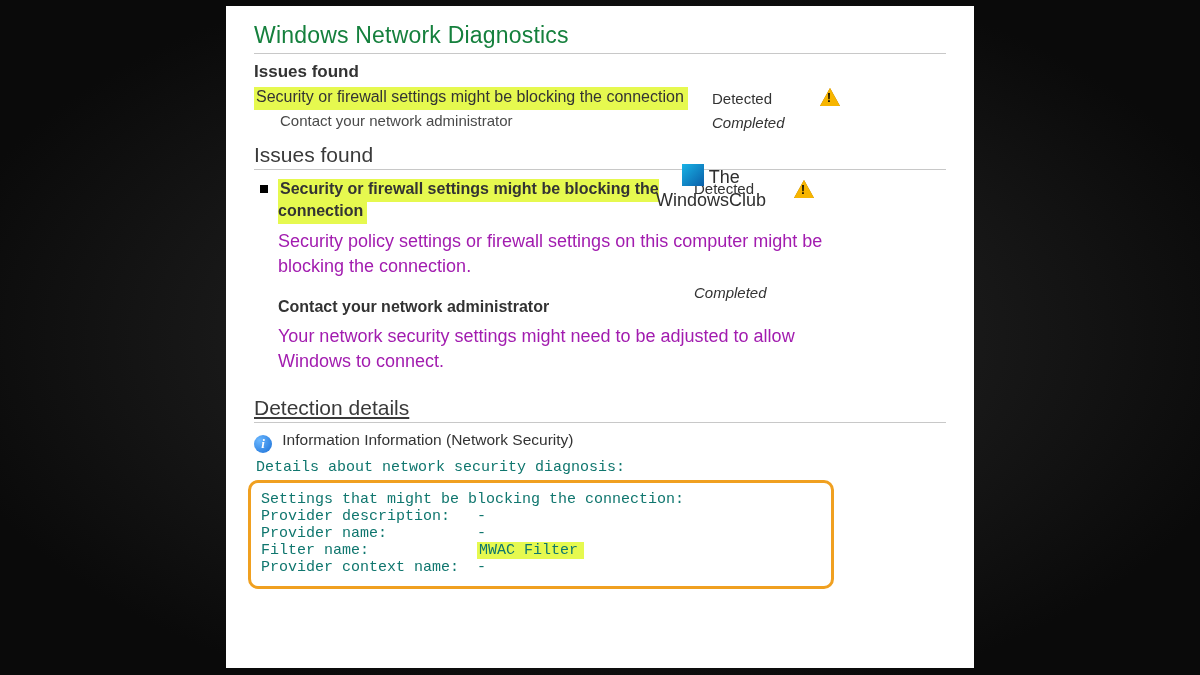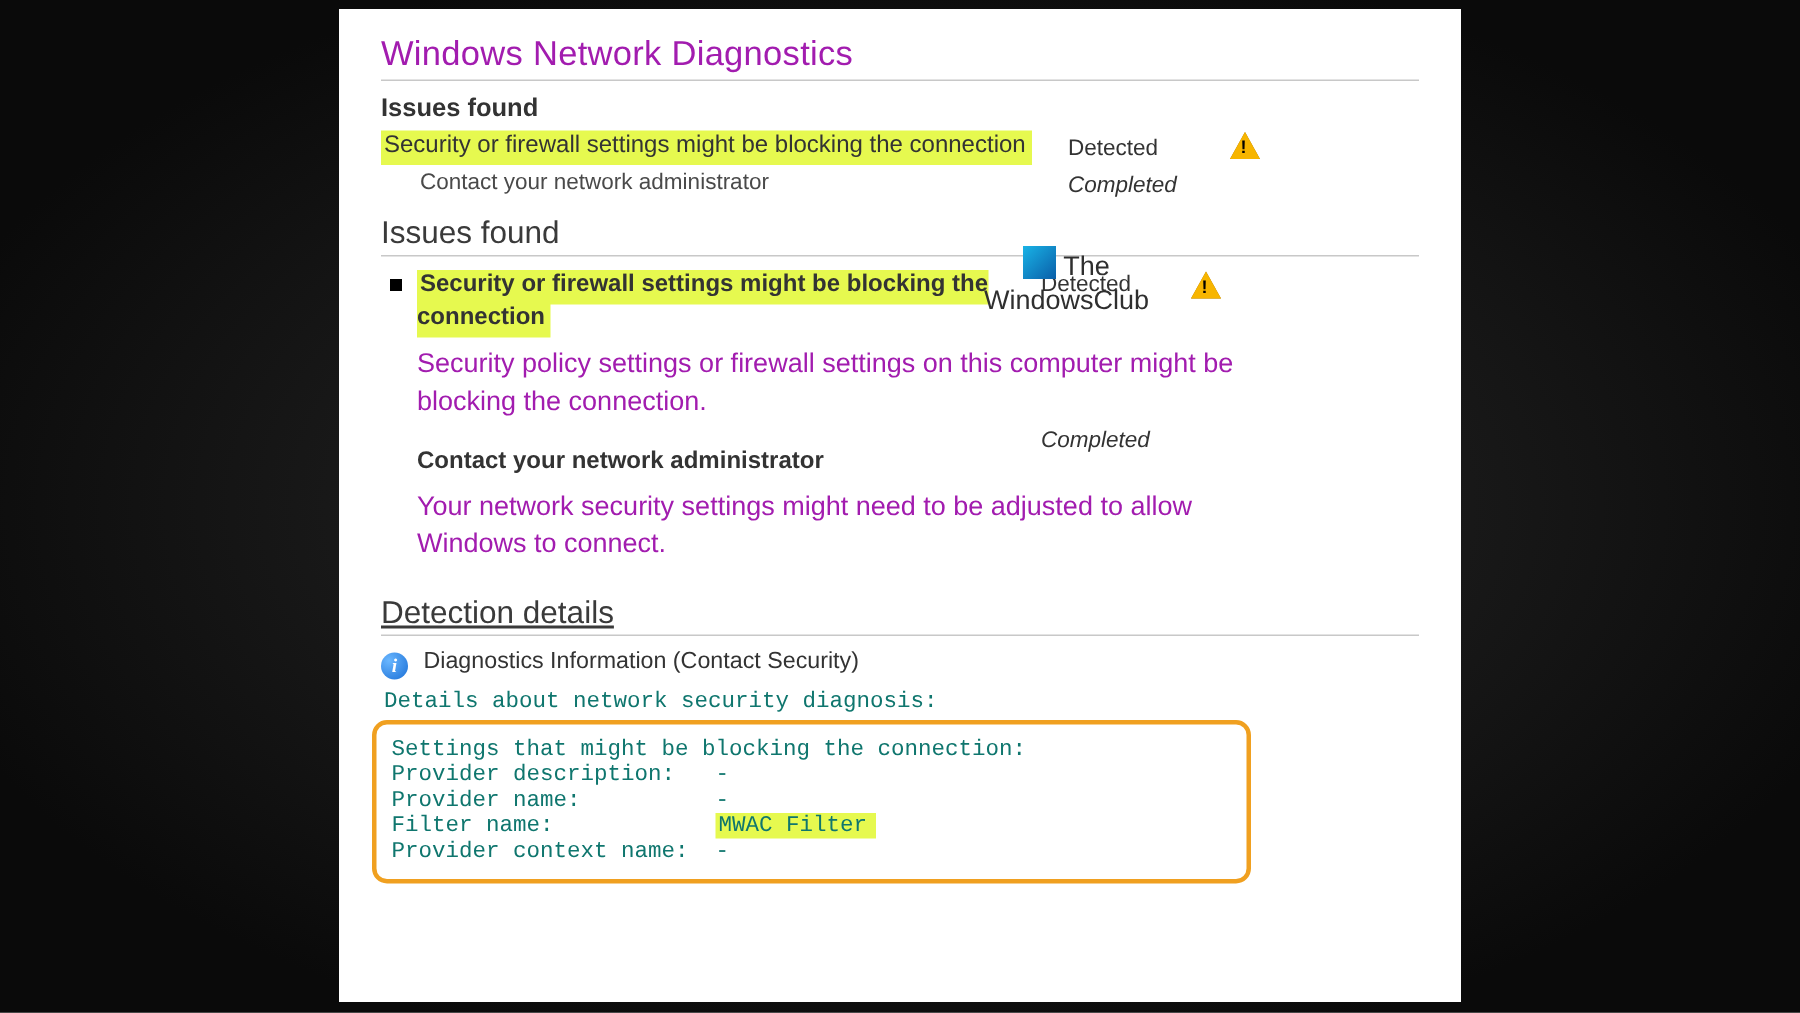--- a/index.html
+++ b/index.html
@@ -19,21 +19,21 @@
     height: 662px;
     background: #ffffff;
     box-sizing: border-box;
     padding: 16px 28px 8px 28px;
     color: #333;
     overflow: hidden;
   }
   .h1 {
     font-size: 23px;
     font-weight: 400;
-    color: #a21caf;
+    color: #15803d;
     margin: 0 0 4px 0;
     letter-spacing: .2px;
   }
   hr.sep {
     border: none;
     border-top: 1px solid #c8c8c8;
     margin: 2px 0 8px 0;
   }
   .sec-heading {
     font-size: 17px;
@@ -223,21 +223,21 @@
     <div class="status">Completed</div>
   </div>
 
   <div class="bodytext">Your network security settings might need to be adjusted to allow Windows to connect.</div>
 
   <div class="h2" style="margin-top:22px;text-decoration:underline;">Detection details</div>
   <hr class="sep">
 
   <div style="margin-top:8px;font-size:15.5px;">
     <span class="info-icon">i</span>
-    <span>Diagnostics Information (Contact Security)</span>
+    <span>Information Information (Network Security)</span>
   </div>
 
   <div class="mono details-intro">Details about network security diagnosis:</div>
 
   <div class="orange-box">
     <div class="mono">Settings that might be blocking the connection:</div>
     <div class="mono"><span>Provider description:   </span><span>-</span></div>
     <div class="mono"><span>Provider name:          </span><span>-</span></div>
     <div class="mono"><span>Filter name:            </span><span class="filter-hl">MWAC Filter</span></div>
     <div class="mono"><span>Provider context name:  </span><span>-</span></div>

